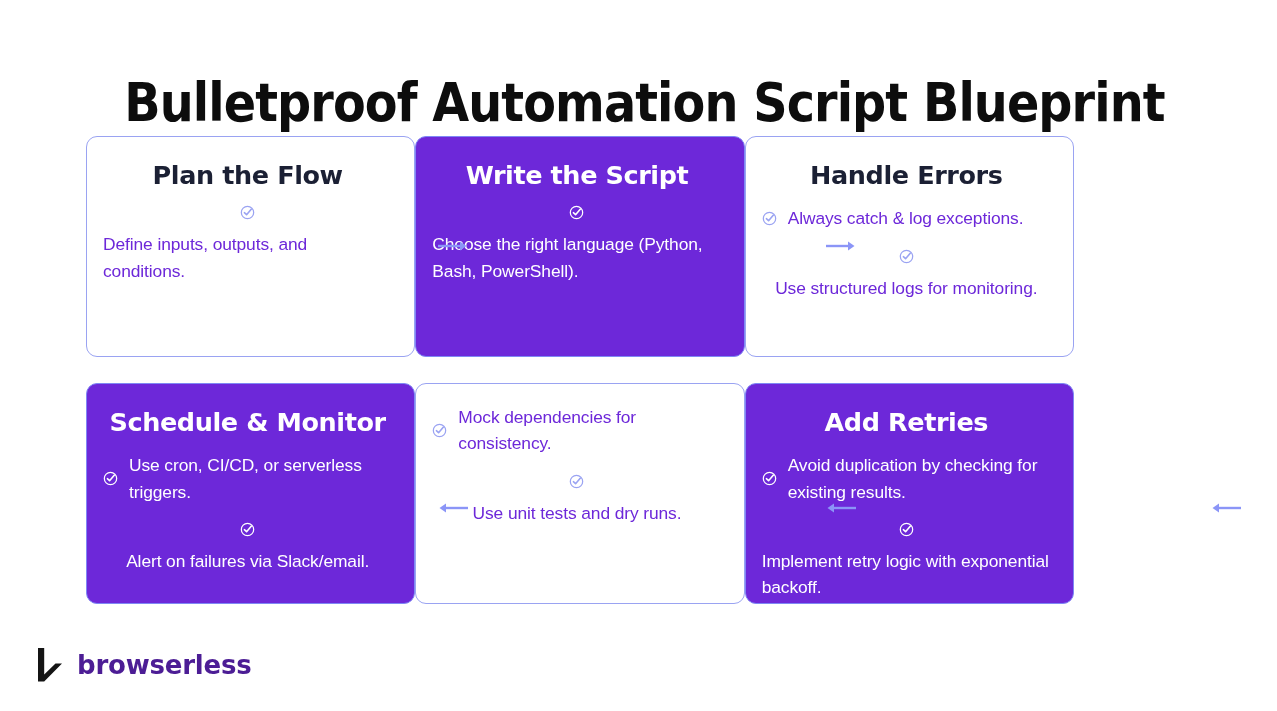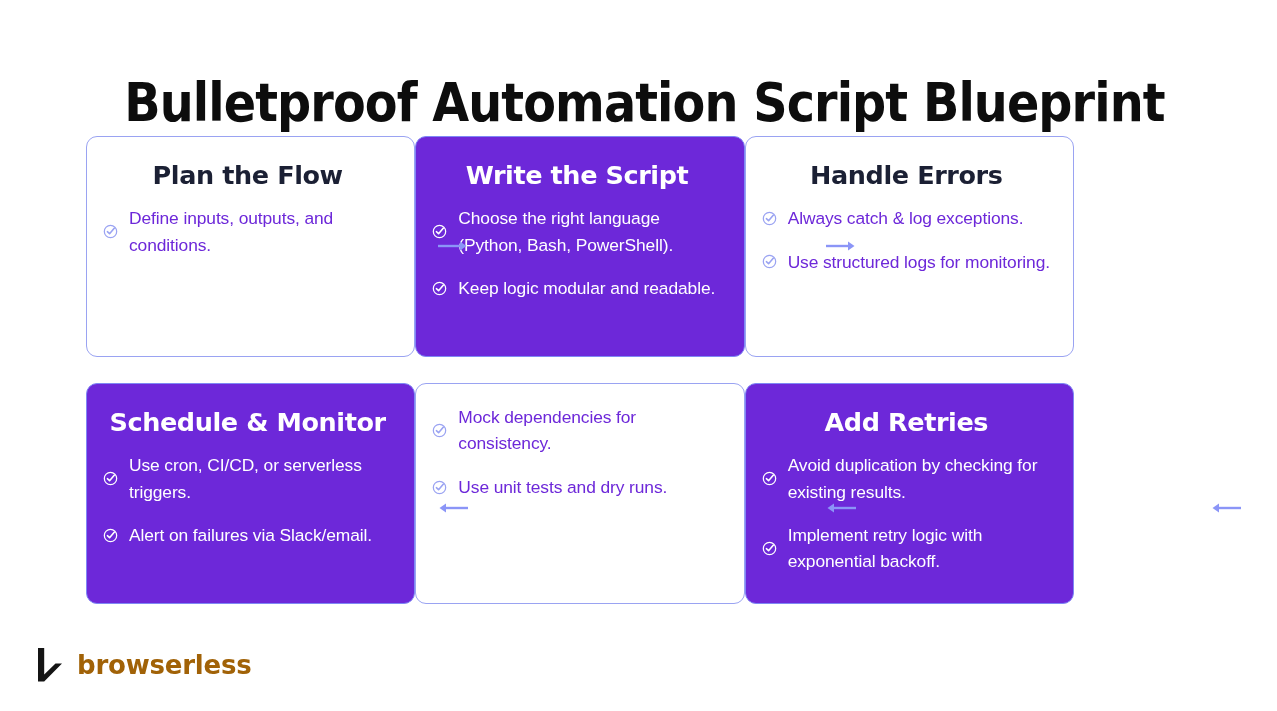--- a/index.html
+++ b/index.html
@@ -70,21 +70,21 @@
   .card.light .card-title { color: #1b2034; }
   .card.solid .card-title { color: #ffffff; }
 
   .items { display: block; }
   .item {
     display: flex;
     align-items: center;
     gap: 11px;
     margin-bottom: 17px;
   }
-  .item:last-child { margin-bottom: 0; }
+  .item:last-child { margin-bottom: 0; flex-direction: column; }
 
   .check {
     flex: 0 0 auto;
     width: 15px; height: 15px;
     display: block;
   }
   .item-text {
     font-family: "Liberation Sans", sans-serif;
     font-size: 17.4px;
     line-height: 1.52;
@@ -114,21 +114,21 @@
     display: flex;
     align-items: center;
     gap: 13px;
   }
   .logo-mark { width: 28px; height: 36px; display: block; }
   .logo-text {
     font-family: "DejaVu Sans", sans-serif;
     font-weight: 700;
     font-size: 26px;
     letter-spacing: -0.2px;
-    color: #a16207;
+    color: #4c1d95;
   }
 </style>
 </head>
 <body>
 
 <div class="page">
 
   <h1 class="title">Bulletproof Automation Script Blueprint</h1>
 
   <div class="grid">
@@ -154,29 +154,20 @@
         <div class="card-title">Write the Script</div>
         <div class="items">
           <div class="item">
             <span class="check">
               <svg viewBox="0 0 16 16" width="15" height="15" aria-hidden="true">
                 <circle cx="8" cy="8" r="6.6" fill="none" stroke="#ffffff" stroke-width="1.3"></circle>
                 <path d="M4.7 8.2 L7 10.4 L12.2 4.3" fill="none" stroke="#ffffff" stroke-width="1.7" stroke-linecap="round" stroke-linejoin="round"></path>
               </svg>
             </span>
             <span class="item-text">Choose the right language (Python, Bash, PowerShell).</span>
-          </div>
-          <div class="item">
-            <span class="check">
-              <svg viewBox="0 0 16 16" width="15" height="15" aria-hidden="true">
-                <circle cx="8" cy="8" r="6.6" fill="none" stroke="#ffffff" stroke-width="1.3"></circle>
-                <path d="M4.7 8.2 L7 10.4 L12.2 4.3" fill="none" stroke="#ffffff" stroke-width="1.7" stroke-linecap="round" stroke-linejoin="round"></path>
-              </svg>
-            </span>
-            <span class="item-text">Keep logic modular and readable.</span>
           </div>
         </div>
       </div>
 
       <div class="card light">
         <div class="card-title">Handle Errors</div>
         <div class="items">
           <div class="item">
             <span class="check">
               <svg viewBox="0 0 16 16" width="15" height="15" aria-hidden="true">

